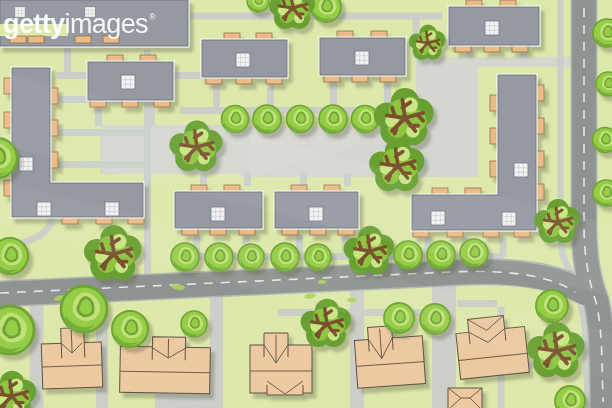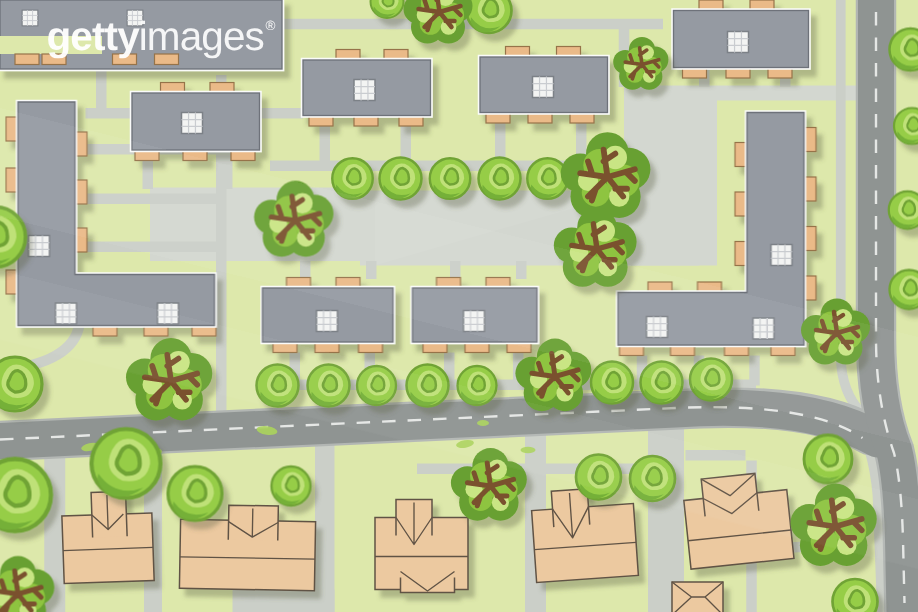--- a/index.html
+++ b/index.html
@@ -28,21 +28,21 @@
   .rthi{fill:var(--tree_hi)}
   .tdark{fill:var(--tdark)}
   .tmid{fill:var(--tmid)}
   .tlight{fill:var(--tlight)}
   .tbranch{stroke:var(--branch);stroke-width:1.5;fill:none;stroke-linecap:round}
   .splat{fill:var(--splat);opacity:.9}
   .band{fill:#ffffff}
   feDropShadow{flood-color:var(--shadow_color,#5a5f41)}
   
   .watermark{
-    position:absolute;left:31px;top:11px;z-index:9;
+    position:absolute;left:3px;top:11px;z-index:9;
     color:var(--watermark,#fff);font-size:27px;line-height:1;
     letter-spacing:-0.6px;opacity:.95;user-select:none;white-space:nowrap;
   }
   .watermark .b{font-weight:700}
   .watermark .l{font-weight:400;opacity:.96}
   .watermark sup{font-size:9px;font-weight:400;vertical-align:13px;letter-spacing:0;margin-left:1px}
 </style>
 </head>
 <body>
 

